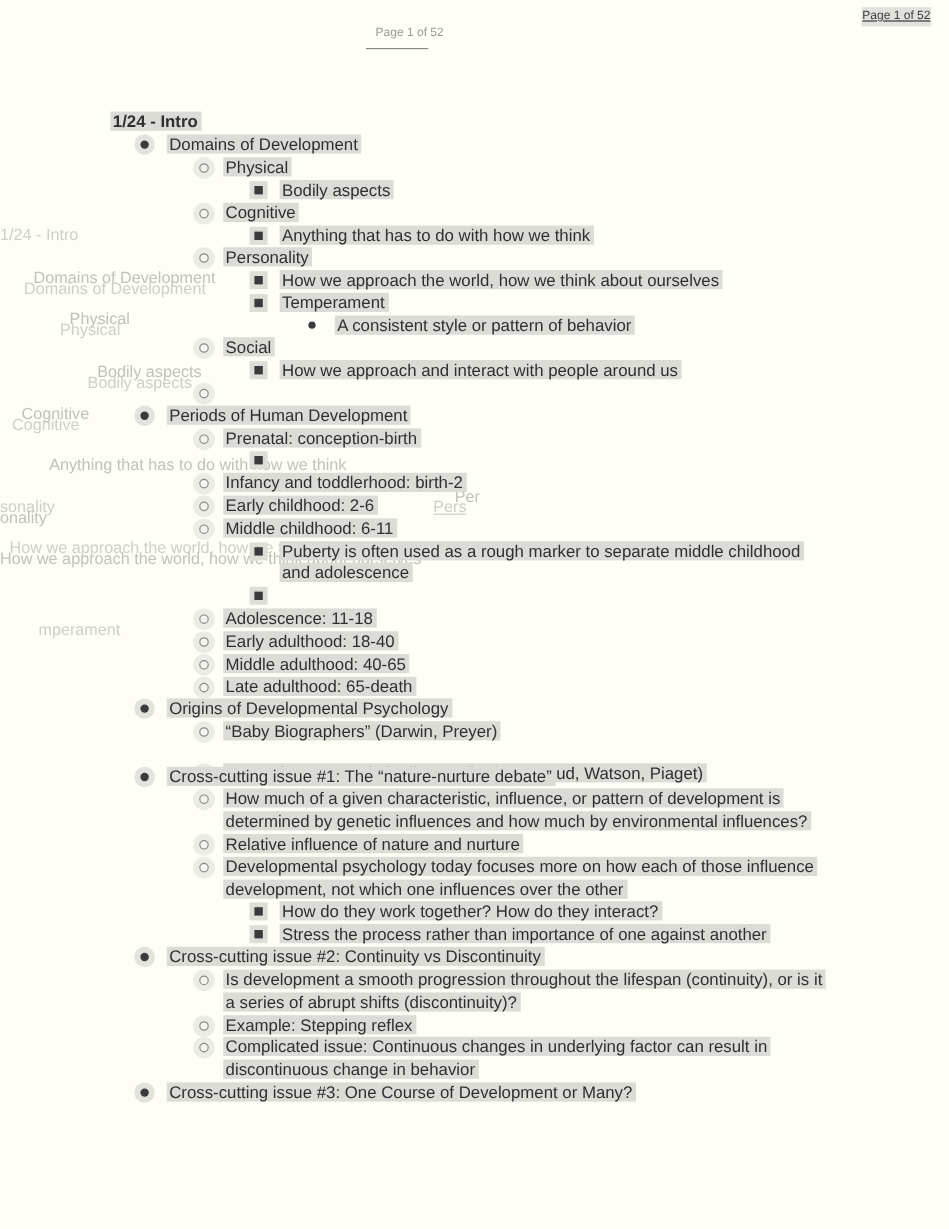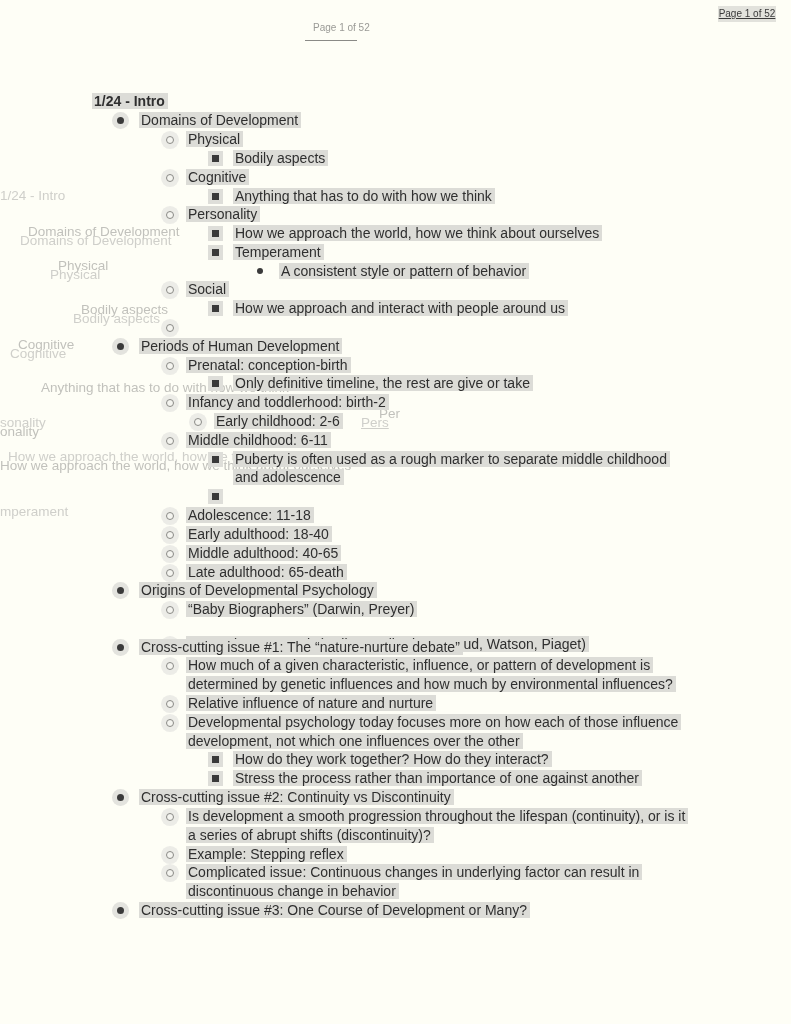--- a/index.html
+++ b/index.html
@@ -61,21 +61,21 @@
     <div class="ghost2" style="left: 50px; top: 267px;">Physical</div>
     <div class="ghost" style="left: 81px; top: 302px;">Bodily aspects</div>
     <div class="ghost2" style="left: 73px; top: 311px;">Bodily aspects</div>
     <div class="ghost" style="left: 18px; top: 337px;">Cognitive</div>
     <div class="ghost2" style="left: 10px; top: 346px;">Cognitive</div>
     <div class="ghost" style="left: 41px; top: 380px;">Anything that has to do with how we think</div>
     <div class="ghost2" style="left: 0px; top: 415px;">sonality</div>
     <div class="ghost" style="left: 0px; top: 424px;">onality</div>
     <div class="ghost2" style="left: 8px; top: 449px;">How we approach the world, how we think about ourselves</div>
     <div class="ghost" style="left: 0px; top: 458px;">How we approach the world, how we think about ourselves</div>
-    <div class="ghost2" style="left: 0px; top: 504px;">mperament</div>
+    <div class="ghost2" style="left: 0px; top: 517px; padding-left: 32px;">mperament</div>
     <div class="ghost" style="left: 379px; top: 406px;">Per</div>
     <div class="ghost2" style="left: 361px; top: 415px; text-decoration: underline;">Pers</div>
   </div>
 
 <div class="line heading" style="left:92px; top:92px;">
   <span class="hl">1/24 - Intro</span>
 </div>
 
 <div id="outline">
     <div class="line" style="left: 139px; top: 111px;"><span class="mk mk-disc" style="left: -22px; top: 6px;"></span><span class="hl">Domains of Development</span></div>
@@ -85,23 +85,23 @@
     <div class="line" style="left: 233px; top: 187px;"><span class="mk mk-sq" style="left: -21px; top: 6px;"></span><span class="hl">Anything that has to do with how we think</span></div>
     <div class="line" style="left: 186px; top: 205px;"><span class="mk mk-circ" style="left: -20px; top: 6px;"></span><span class="hl">Personality</span></div>
     <div class="line" style="left: 233px; top: 224px;"><span class="mk mk-sq" style="left: -21px; top: 6px;"></span><span class="hl">How we approach the world, how we think about ourselves</span></div>
     <div class="line" style="left: 233px; top: 243px;"><span class="mk mk-sq" style="left: -21px; top: 6px;"></span><span class="hl">Temperament</span></div>
     <div class="line" style="left: 279px; top: 262px;"><span class="mk mk-dot" style="left: -22px; top: 6px;"></span><span class="hl">A consistent style or pattern of behavior</span></div>
     <div class="line" style="left: 186px; top: 280px;"><span class="mk mk-circ" style="left: -20px; top: 6px;"></span><span class="hl">Social</span></div>
     <div class="line" style="left: 233px; top: 299px;"><span class="mk mk-sq" style="left: -21px; top: 6px;"></span><span class="hl">How we approach and interact with people around us</span></div>
     <div class="line" style="left: 186px; top: 318px;"><span class="mk mk-circ" style="left: -20px; top: 6px;"></span></div>
     <div class="line" style="left: 139px; top: 337px;"><span class="mk mk-disc" style="left: -22px; top: 6px;"></span><span class="hl">Periods of Human Development</span></div>
     <div class="line" style="left: 186px; top: 356px;"><span class="mk mk-circ" style="left: -20px; top: 6px;"></span><span class="hl">Prenatal: conception-birth</span></div>
-    <div class="line" style="left: 233px; top: 374px;"><span class="mk mk-sq" style="left: -21px; top: 6px;"></span><span class="hl">Only definitive timeline, the rest are give or take</span></div>
+    <div class="line" style="left: 233px; top: 374px;"><span class="mk mk-sq" style="left: -21px; top: 6px;"></span></div>
     <div class="line" style="left: 186px; top: 393px;"><span class="mk mk-circ" style="left: -20px; top: 6px;"></span><span class="hl">Infancy and toddlerhood: birth-2</span></div>
-    <div class="line" style="left: 186px; top: 412px; margin-left: 28px;"><span class="mk mk-circ" style="left: -20px; top: 6px;"></span><span class="hl">Early childhood: 2-6</span></div>
+    <div class="line" style="left: 186px; top: 412px;"><span class="mk mk-circ" style="left: -20px; top: 6px;"></span><span class="hl">Early childhood: 2-6</span></div>
     <div class="line" style="left: 186px; top: 431px;"><span class="mk mk-circ" style="left: -20px; top: 6px;"></span><span class="hl">Middle childhood: 6-11</span></div>
     <div class="line" style="left: 233px; top: 450px;"><span class="mk mk-sq" style="left: -21px; top: 6px;"></span><span class="hl">Puberty is often used as a rough marker to separate middle childhood</span></div>
     <div class="line" style="left: 233px; top: 468px;"><span class="hl">and adolescence</span></div>
     <div class="line" style="left: 233px; top: 487px;"><span class="mk mk-sq" style="left: -21px; top: 6px;"></span></div>
     <div class="line" style="left: 186px; top: 506px;"><span class="mk mk-circ" style="left: -20px; top: 6px;"></span><span class="hl">Adolescence: 11-18</span></div>
     <div class="line" style="left: 186px; top: 525px;"><span class="mk mk-circ" style="left: -20px; top: 6px;"></span><span class="hl">Early adulthood: 18-40</span></div>
     <div class="line" style="left: 186px; top: 544px;"><span class="mk mk-circ" style="left: -20px; top: 6px;"></span><span class="hl">Middle adulthood: 40-65</span></div>
     <div class="line" style="left: 186px; top: 563px;"><span class="mk mk-circ" style="left: -20px; top: 6px;"></span><span class="hl">Late adulthood: 65-death</span></div>
     <div class="line" style="left: 139px; top: 581px;"><span class="mk mk-disc" style="left: -22px; top: 6px;"></span><span class="hl">Origins of Developmental Psychology</span></div>
     <div class="line" style="left: 186px; top: 600px;"><span class="mk mk-circ" style="left: -20px; top: 6px;"></span><span class="hl">“Baby Biographers” (Darwin, Preyer)</span></div>

